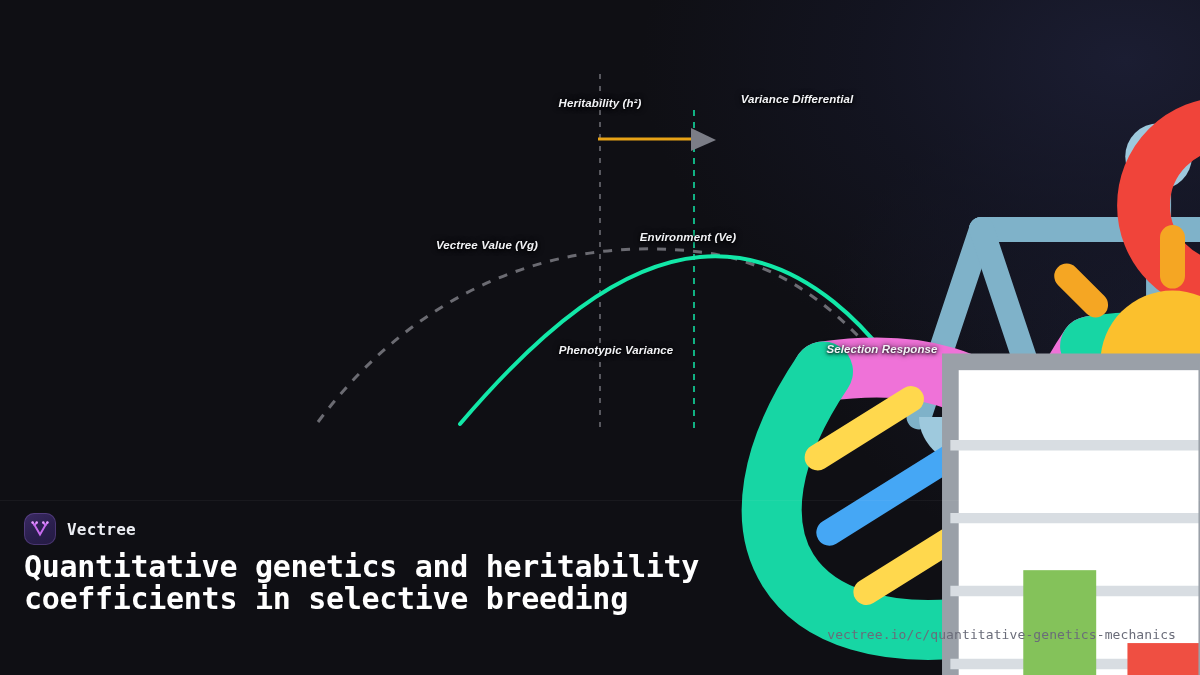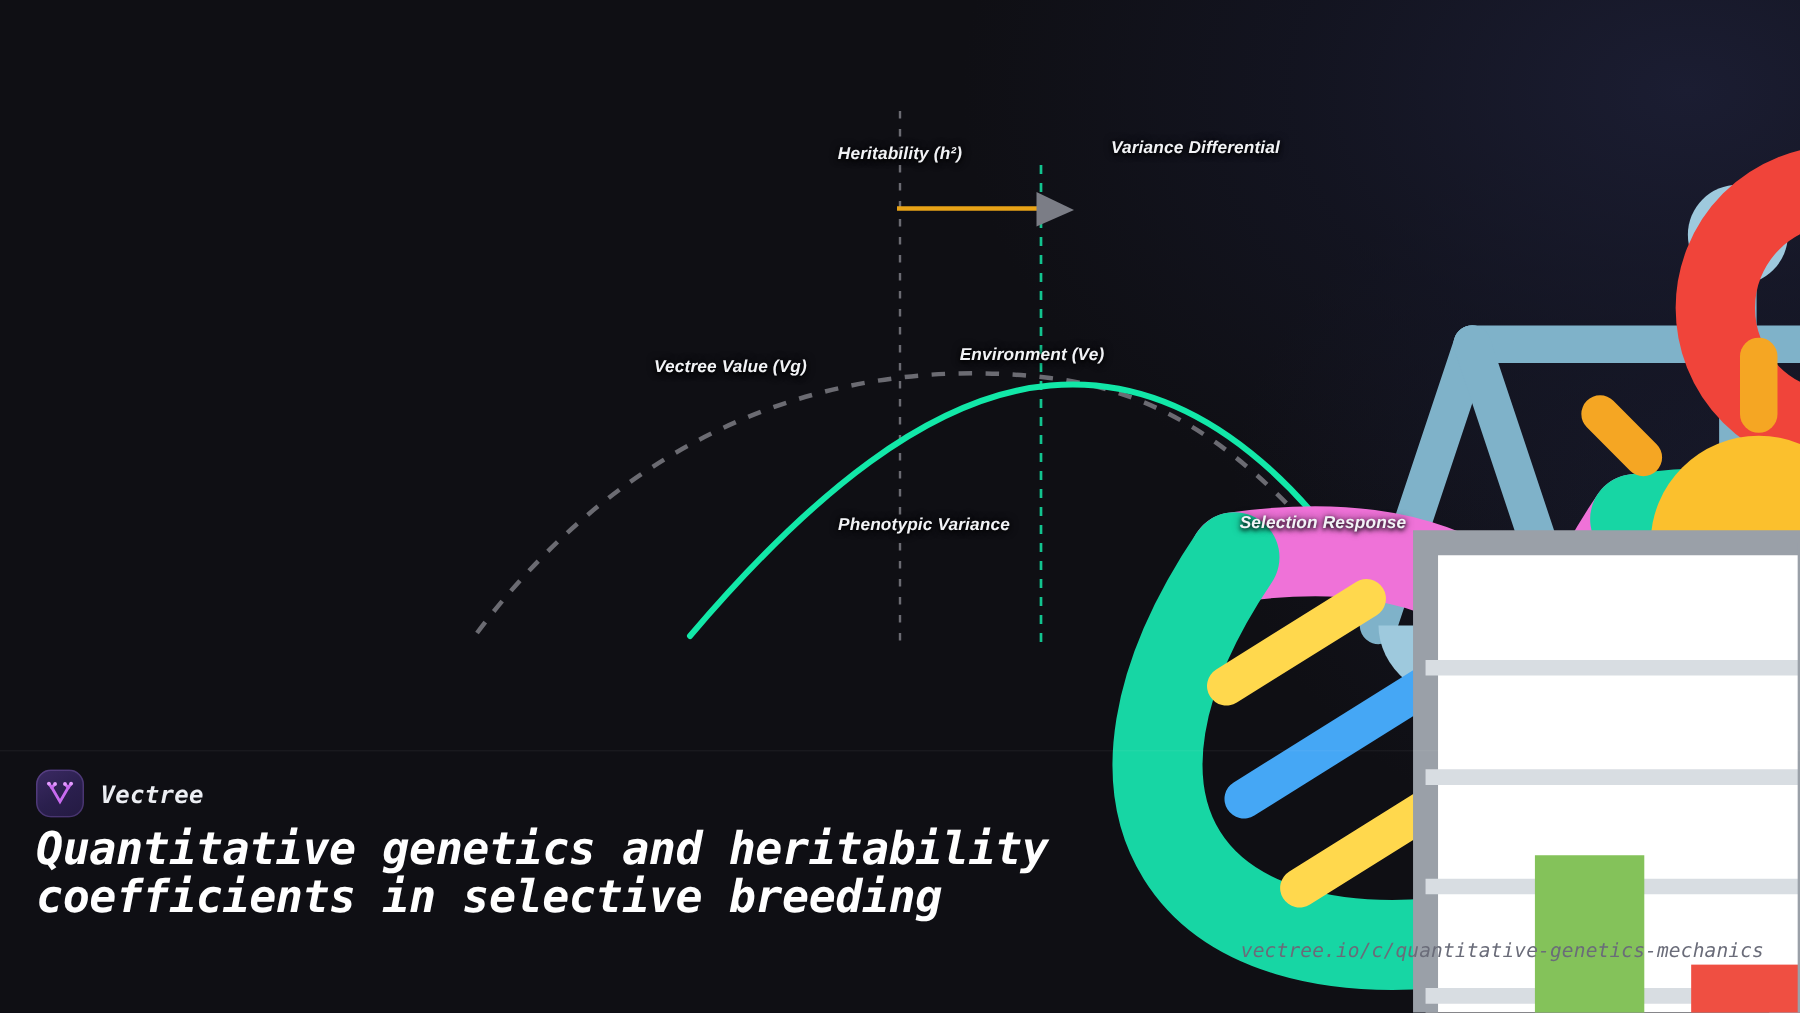--- a/index.html
+++ b/index.html
@@ -66,21 +66,20 @@
 
   
   .ico { display:block; margin:0 auto; position:relative; }
 
   
   #footer {
     position: absolute;
     left: 0; top: 500px;
     width: 1200px; height: 175px;
     border-top: 1px solid rgba(255,255,255,0.045);
-    font-style: italic;
   }
   #brand {
     position: absolute;
     left: 24px; top: 12px;
     display: flex;
     align-items: center;
     gap: 11px;
   }
   #brand-mark {
     width: 32px; height: 32px;

